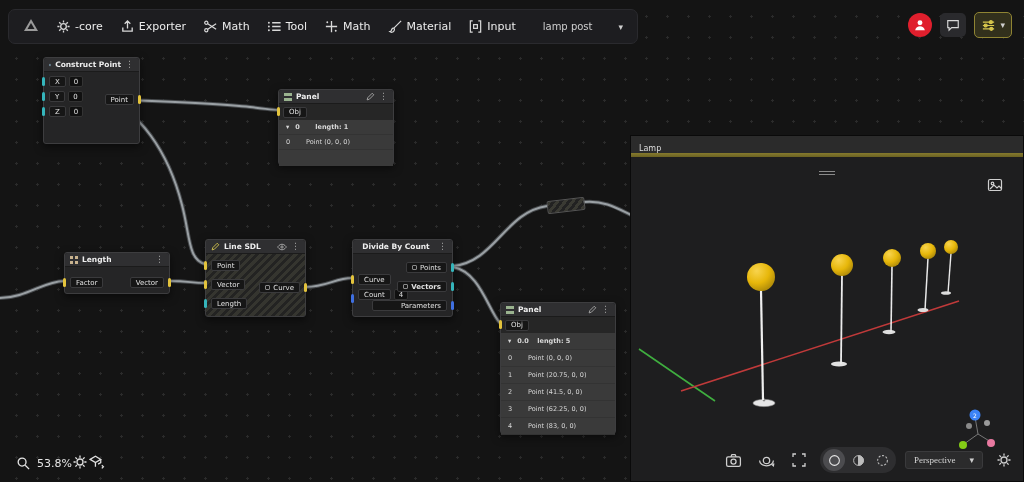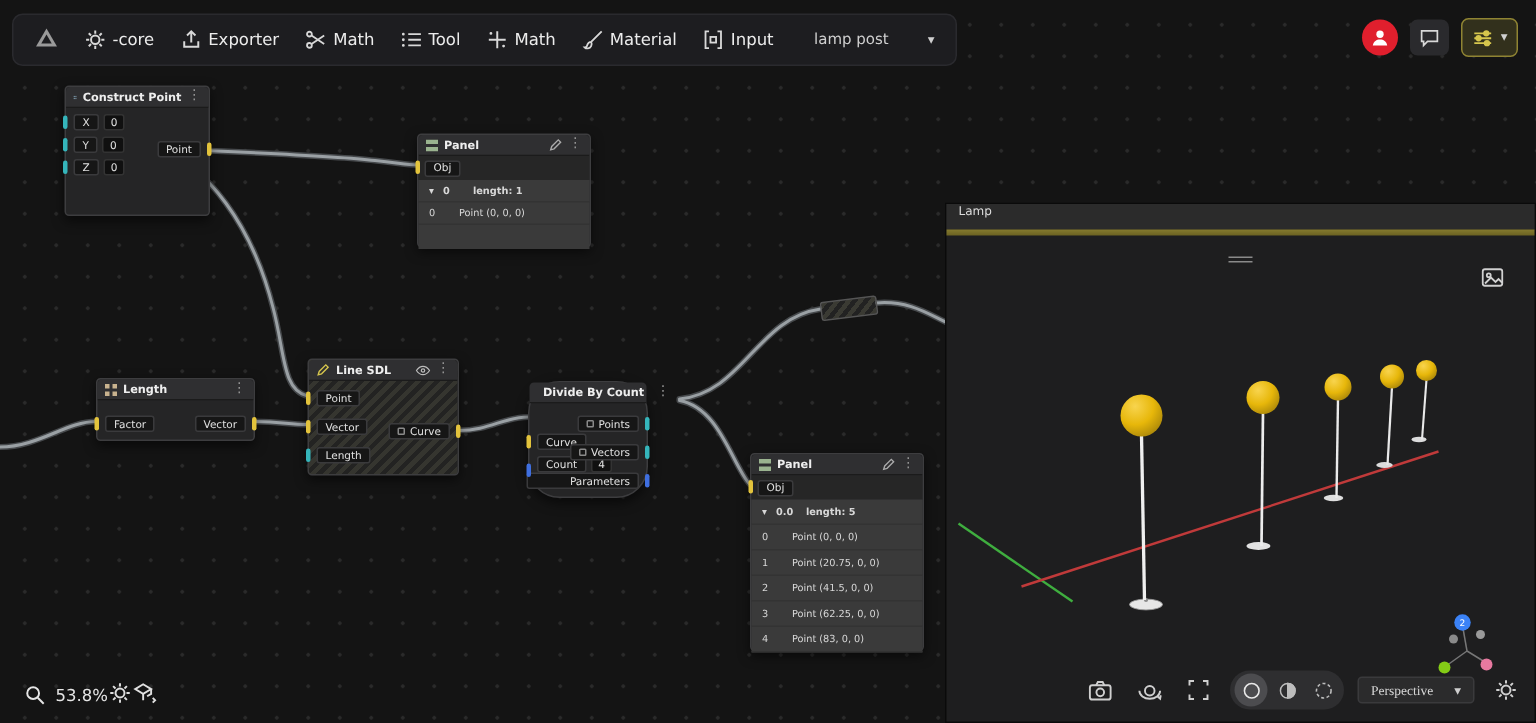--- a/index.html
+++ b/index.html
@@ -62,21 +62,21 @@
   .psum { font-weight:bold; }
   
   .relay { position:absolute; left:547px; top:199px; width:38px; height:13px; z-index:9;
            border:1px solid #555; border-radius:2px; transform:rotate(-7deg);
            background:repeating-linear-gradient(135deg,#3a3a33 0 3px,#222 3px 6px); }
   
   .wires { position:absolute; inset:0; z-index:5; pointer-events:none; }
   
   .viewport { position:absolute; left:630px; top:135px; width:394px; height:347px; z-index:20;
               background:#1e1e1f; border:1px solid #0a0a0a; display:flex; flex-direction:column; }
-  .vp-title { height:17px; background:#2b2b2b; display:flex; align-items:flex-start; padding-left:8px;
+  .vp-title { height:17px; background:#2b2b2b; display:flex; align-items:flex-end; padding-left:8px;
               font-size:8px; color:#ddd; }
   .vp-accent { height:4px; background:linear-gradient(#857a2e,#6b6222); }
   .vp-content { position:relative; flex:1; overflow:hidden; }
   .drag-handle { position:absolute; left:50%; top:12px; transform:translateX(-50%); width:16px; }
   .drag-handle div { height:1px; background:#8a8a8a; margin:2px 0; }
   .img-btn { position:absolute; right:18px; top:18px; width:20px; height:20px;
              display:flex; align-items:center; justify-content:center; }
   .vp-toolbar { position:absolute; left:90px; bottom:8px; display:flex; align-items:center; gap:9px; z-index:5; }
   .vpt-btn { width:24px; height:24px; display:flex; align-items:center; justify-content:center; border-radius:4px; }
   .mode-group { display:flex; align-items:center; gap:2px; background:#2e2e30; border-radius:13px; padding:2px 3px; }
@@ -304,21 +304,21 @@
   <span class="chip" style="position:absolute; right:5px; top:42px;">
       <span class="ci"></span>
       <span>Curve</span>
     </span>
   <span class="p py" style="left:-2px; top:21px;"></span>
   <span class="p py" style="left:-2px; top:40px;"></span>
   <span class="p pt" style="left:-2px; top:59px;"></span>
   <span class="p py" style="right:-2px; top:43px;"></span>
 </div>
 
-<div class="node" style="left:352px; top:254px; width:80px; height:78px;border-radius:21px;">
+<div class="node" style="left:352px; top:239px; width:101px; height:78px;">
   <div class="nh">
     <svg width="8" height="8" viewBox="0 0 8 8" fill="#8fc9b3">
         <rect x="0" y="0" width="3" height="3"></rect>
         <rect x="5" y="0" width="3" height="3"></rect>
         <rect x="0" y="5" width="3" height="3"></rect>
         <rect x="5" y="5" width="3" height="3"></rect>
       </svg>
     <span class="nh-title">Divide By Count</span>
     <svg width="10" height="8" viewBox="0 0 16 12" stroke="#bbb" fill="none" stroke-width="1.3">
         <path d="M1 6s3-4.5 7-4.5S15 6 15 6s-3 4.5-7 4.5S1 6 1 6z"></path>
@@ -330,21 +330,21 @@
       <span class="chip">Curve</span>
     </div>
   <div class="crow" style="margin-top:4px;">
       <span class="chip">Count</span>
       <span class="chip vchip">4</span>
     </div>
   <span class="chip" style="position:absolute; right:5px; top:22px;">
       <span class="ci"></span>
       <span>Points</span>
     </span>
-  <span class="chip" style="position:absolute; right:5px; top:41px;">
+  <span class="chip" style="position:absolute; right:5px; top:41px;font-weight:bold;">
       <span class="ci"></span>
       <span>Vectors</span>
     </span>
   <span class="chip" style="position:absolute; right:5px; top:60px;padding-left:28px;">
       <span>Parameters</span>
     </span>
   <span class="p py" style="left:-2px; top:35px;"></span>
   <span class="p pb" style="left:-2px; top:54px;"></span>
   <span class="p pt" style="right:-2px; top:23px;"></span>
   <span class="p pt" style="right:-2px; top:42px;"></span>

